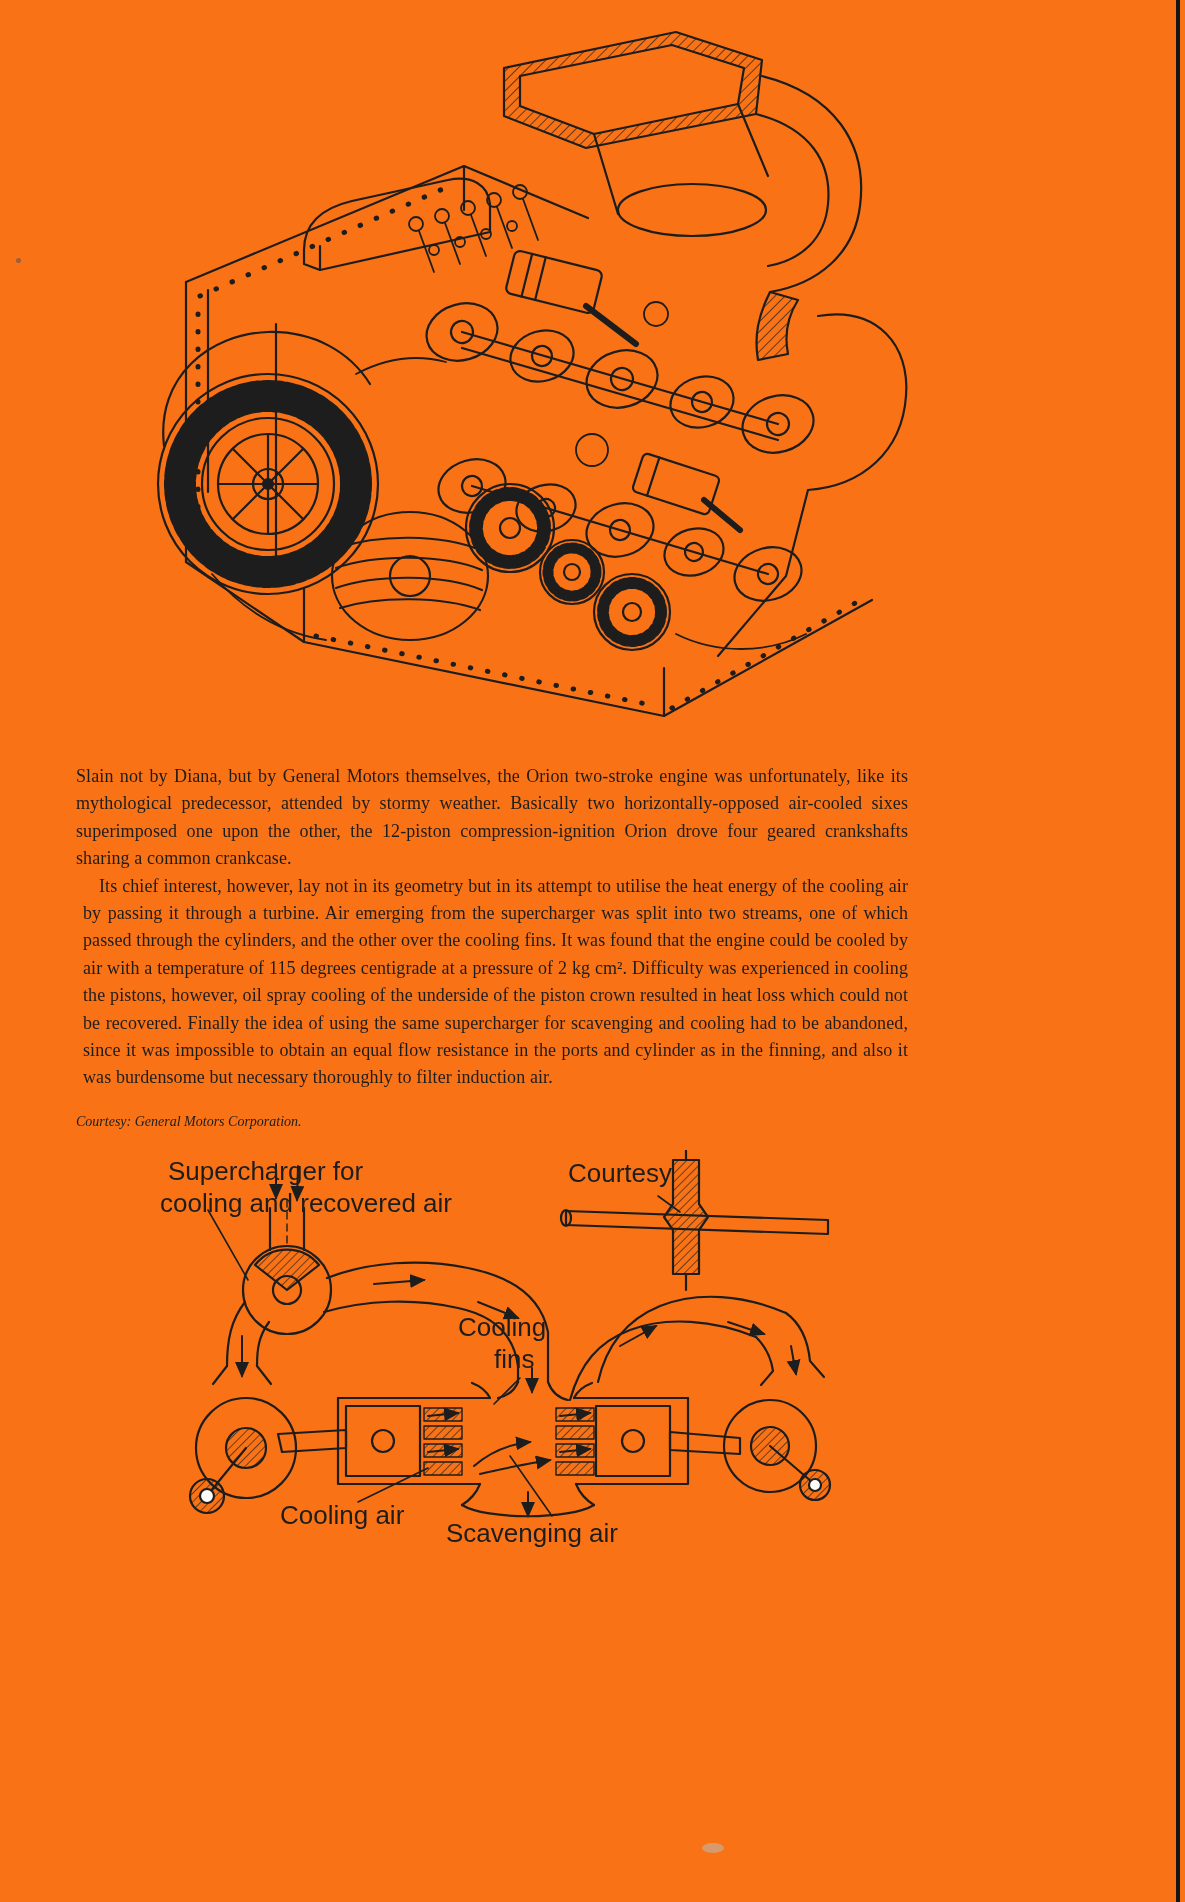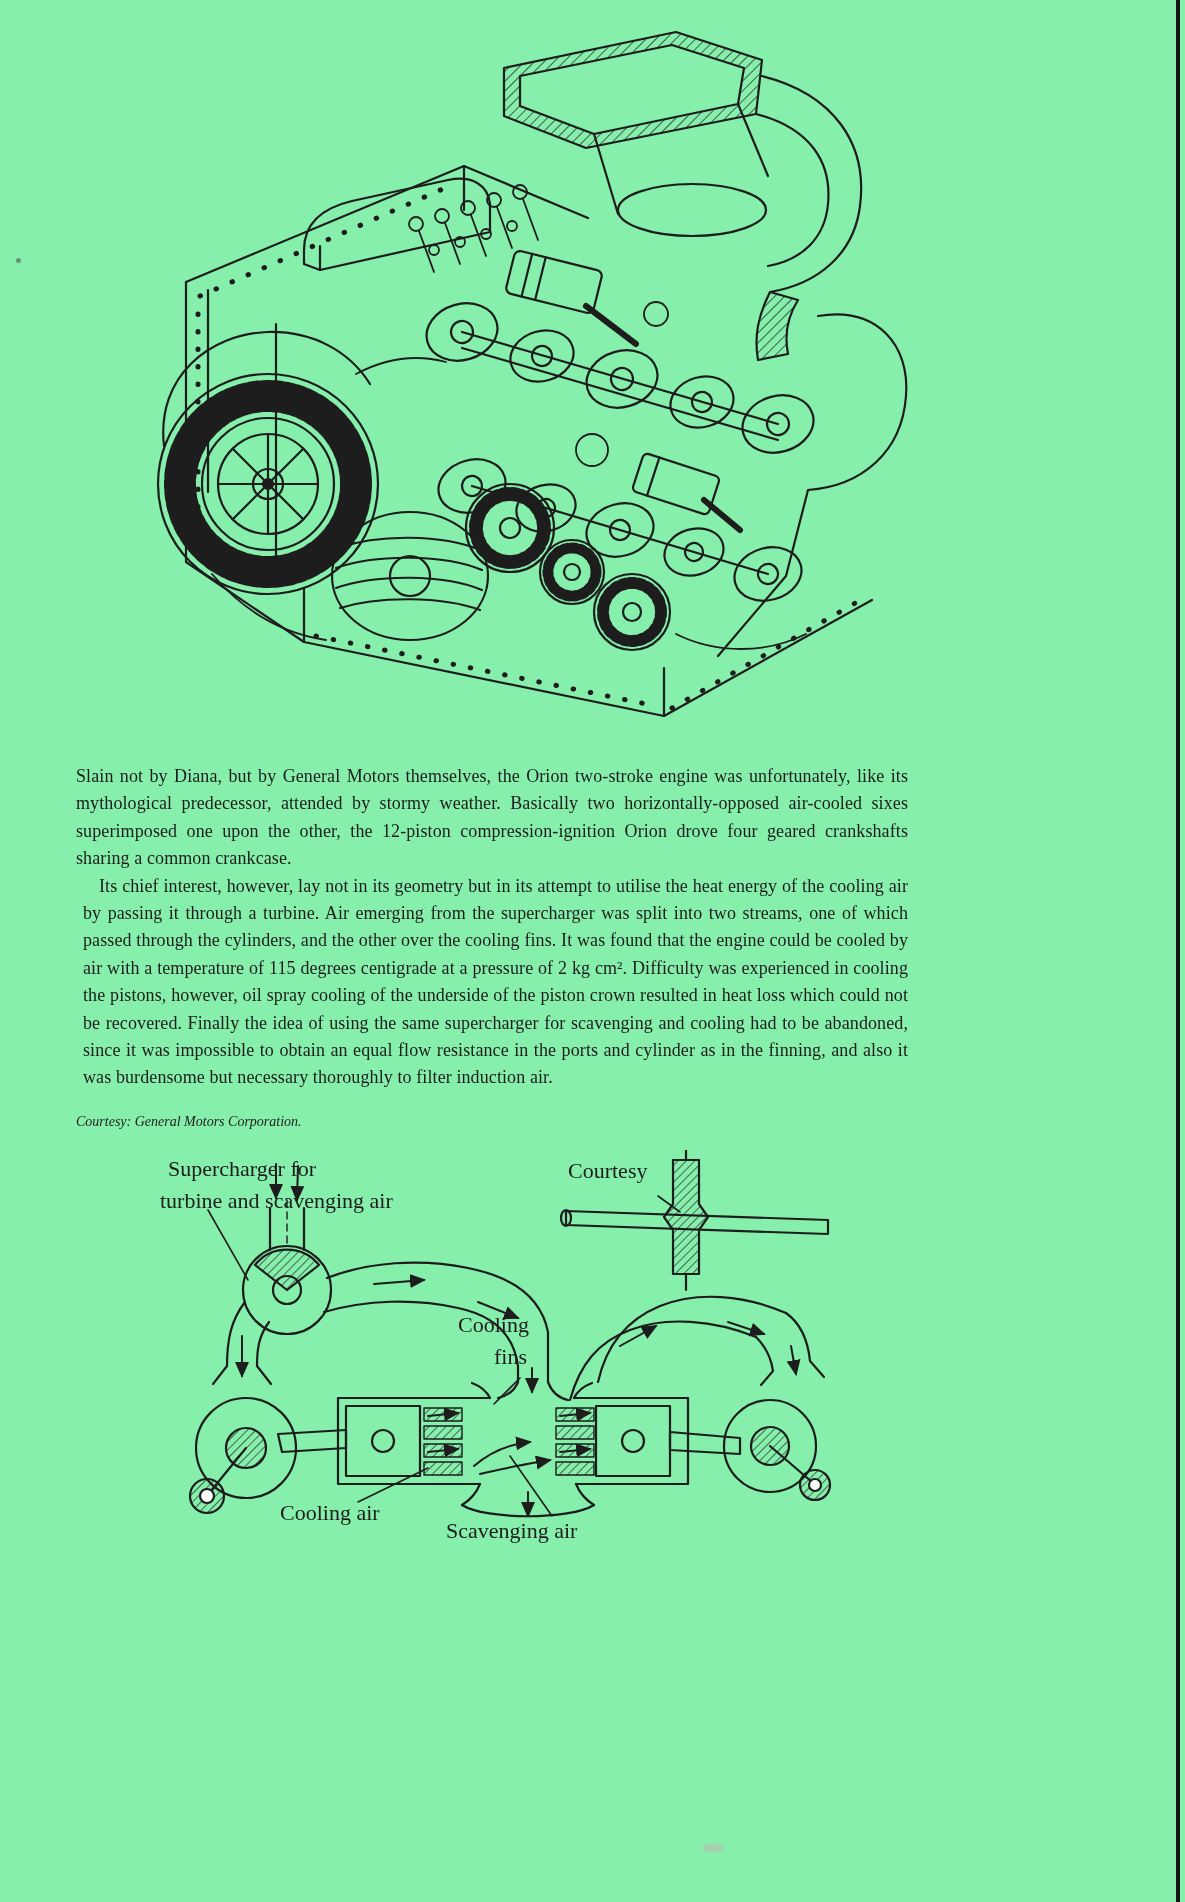--- a/index.html
+++ b/index.html
@@ -1,32 +1,32 @@
 <!DOCTYPE html>
 <html><head>
 <meta charset="utf-8">
 <style>
   html,body { margin:0; padding:0; background:#ffffff; }
   .page {
     position:relative; width:1185px; height:1902px;
-    background:#86efac; overflow:hidden;
+    background:#f97316; overflow:hidden;
     font-family:"Liberation Serif", serif; color:#1d1d1d;
   }
   .figure-top { margin:14px 0 0 116px; width:860px; height:735px; }
   .figure-top svg { width:100%; height:100%; display:block; }
 
   .body-text { margin:14px 277px 0 76px; font-size:18px; line-height:27.4px; text-align:justify; letter-spacing:0.1px; }
   .body-text p { margin:0; }
   p.indent { text-indent:16px;margin-left:7px; }
 
   .courtesy { margin:22px 0 0 76px; font-size:14px; font-style:italic; }
 
   .figure-bottom { position:relative; margin:20px 0 0 128px; width:760px; height:430px; }
   .figure-bottom svg { position:absolute; left:0; top:0; width:100%; height:100%; }
-  .lbl { position:absolute; font-family:Liberation Serif, serif; font-size:22px; color:#1d1d1d; white-space:nowrap; }
+  .lbl { position:absolute; font-family:Liberation Sans, sans-serif; font-size:26px; color:#1d1d1d; white-space:nowrap; }
 
   .spine { position:absolute; top:0; right:5px; width:4px; height:1902px; background:#151515; }
   .smudge { position:absolute; left:702px; top:1843px; width:22px; height:10px; background:#b9b9b4; border-radius:50%; opacity:.55; }
   .edge-dot { position:absolute; left:16px; top:258px; width:5px; height:5px; background:#555; border-radius:50%; opacity:.6; }
 
   .dots { stroke-dasharray:0.5 17; stroke-linecap:round; stroke-width:5; }
 </style>
 </head>
 <body>
 
@@ -327,21 +327,21 @@
           <path d="M432,266 L462,263" marker-end="url(#arwB)"></path>
           <path d="M432,302 L462,299" marker-end="url(#arwB)"></path>
           <path d="M346,316 C362,302 382,294 402,292" marker-end="url(#arwB)"></path>
           <path d="M352,324 C376,318 400,314 422,310" marker-end="url(#arwB)"></path>
           <line x1="400" y1="342" x2="400" y2="366" marker-end="url(#arwB)"></line>
         </g>
       </g>
     </svg>
 
     <div class="lbl" style="left:40px;  top:6px;">Supercharger for</div>
-    <div class="lbl" style="left:32px;  top:38px;">turbine and scavenging air</div>
+    <div class="lbl" style="left:32px;  top:38px;">cooling and recovered air</div>
     <div class="lbl" style="left:440px; top:8px;">Courtesy</div>
     <div class="lbl" style="left:330px; top:162px;text-align:right;">Cooling</div>
     <div class="lbl" style="left:366px; top:194px;">fins</div>
     <div class="lbl" style="left:152px; top:350px;">Cooling air</div>
     <div class="lbl" style="left:318px; top:368px;">Scavenging air</div>
   </div>
 
   <div class="spine"></div>
   <div class="smudge"></div>
   <div class="edge-dot"></div>

